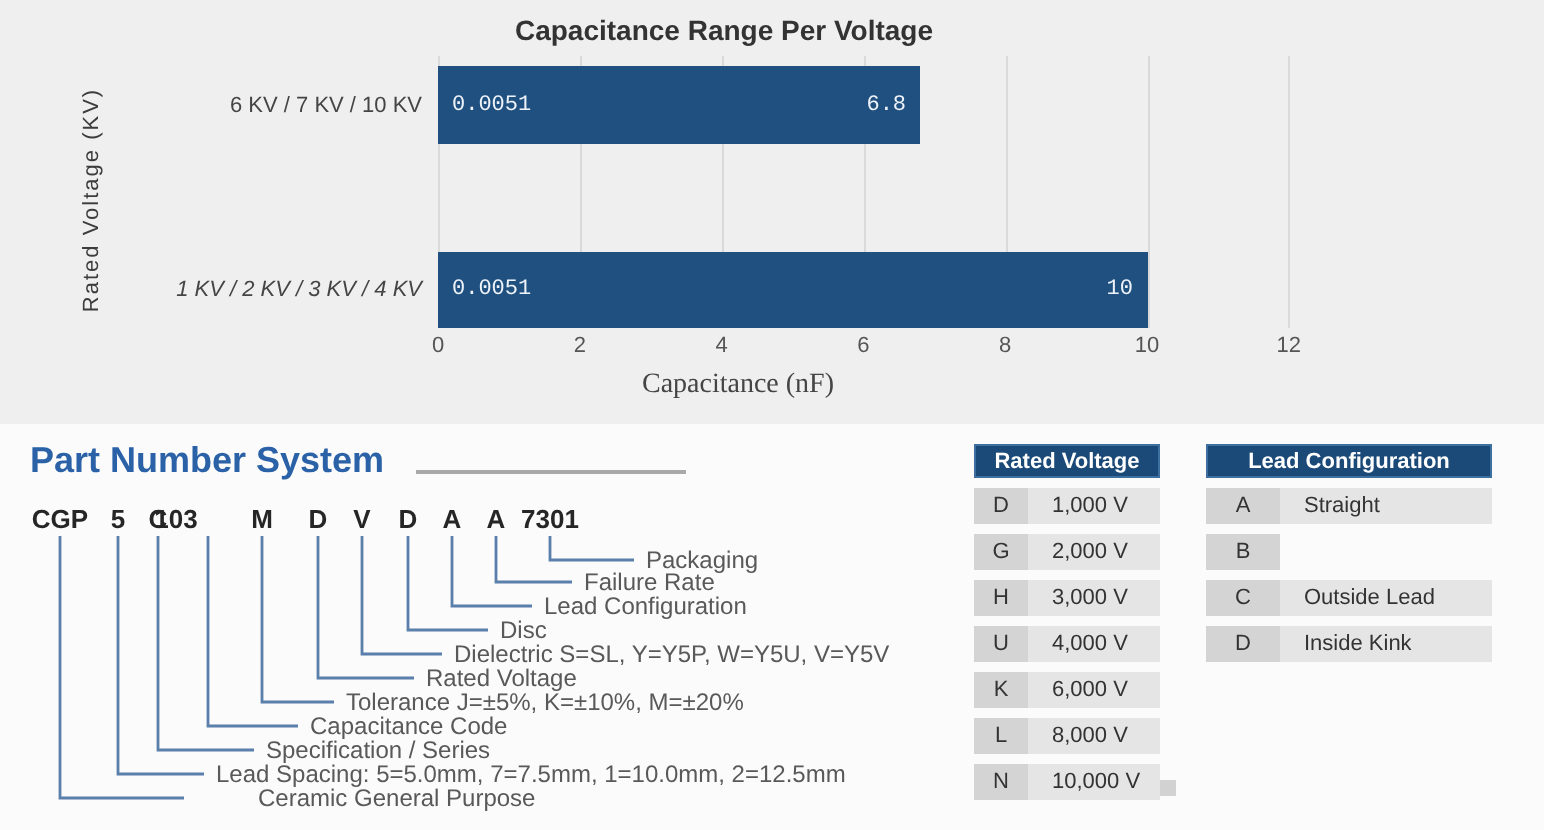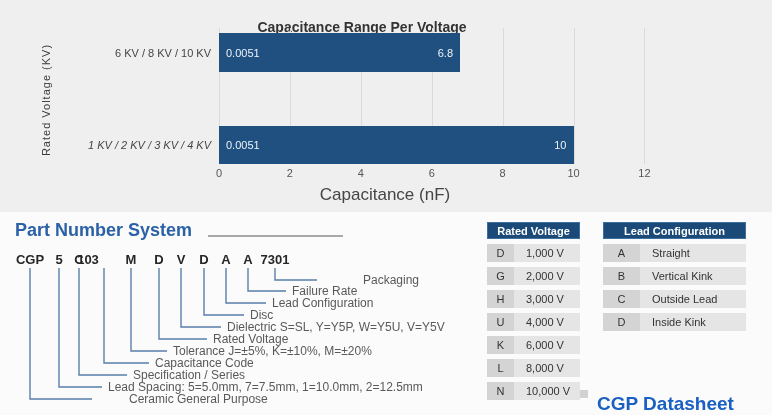--- a/index.html
+++ b/index.html
@@ -4,30 +4,30 @@
 <style>
   * { margin:0; padding:0; box-sizing:border-box; }
   body { background:#fff; font-family:"Liberation Sans", sans-serif; }
   .page { position:relative; width:772px; height:415px; background:#fbfbfb; overflow:hidden; }
 
   
   .top-strip { position:absolute; left:0; top:0; width:168px; height:3px; background:#1e1e1e; }
 
   
   .chart-panel { position:absolute; left:0; top:0; width:772px; height:212px; background:#efefef; }
-  .chart-title { position:absolute; top:19px; left:362px; transform:translateX(-50%);
+  .chart-title { position:absolute; top:7px; left:362px; transform:translateX(-50%);
                  font-size:14px; font-weight:bold; color:#333; white-space:nowrap; }
   .gridline { position:absolute; width:1px; background:#dadada; top:28px; height:136px; }
   .bar { position:absolute; left:219px; background:#1f5080; display:flex; align-items:center;
          justify-content:space-between; padding:0 7px; }
-  .bar span { color:#eef3f9; font-size:11px; }
+  .bar span { color:#eef3f9; font-size:11px;font-family:Liberation Mono, monospace; }
   .cat-label { position:absolute; right:561px; font-size:11px; color:#454545; white-space:nowrap; }
   .tick-label { position:absolute; top:167px; transform:translateX(-50%); font-size:11px; color:#555; }
-  .x-axis-title { position:absolute; top:185px; left:385px; transform:translateX(-50%);
-                  font-size:17px; color:#454545; white-space:nowrap; }
+  .x-axis-title { position:absolute; top:185px; left:369px; transform:translateX(-50%);
+                  font-size:14px; color:#454545; white-space:nowrap;font-family:Liberation Serif, serif; }
   .y-axis-title { position:absolute; left:46px; top:100px; transform:translate(-50%,-50%) rotate(-90deg);
                   font-size:11px; color:#3c3c3c; white-space:nowrap; letter-spacing:1px; }
 
   
   .pns-title { position:absolute; left:15px; top:220px; font-size:18px; font-weight:bold; color:#2b62a7; }
   .pns-rule { position:absolute; left:208px; top:235px; width:135px; height:2px; background:#a9a9a9; }
   .pn-seg { position:absolute; top:252px; transform:translateX(-50%); font-size:13px;
             font-weight:bold; color:#262626; white-space:nowrap; }
   .leader-svg { position:absolute; left:0; top:0; width:772px; height:415px; pointer-events:none; }
   .pn-label { position:absolute; font-size:12px; color:#595959; white-space:nowrap; line-height:12px; }
@@ -65,21 +65,21 @@
         <div class="gridline" style="left: 502.6px;"></div>
         <div class="tick-label" style="left: 502.6px;">8</div>
         <div class="gridline" style="left: 573.5px;"></div>
         <div class="tick-label" style="left: 573.5px;">10</div>
         <div class="gridline" style="left: 644.4px;"></div>
         <div class="tick-label" style="left: 644.4px;">12</div>
         <div class="bar" style="top: 33px; height: 39px; width: 241.06px;">
           <span>0.0051</span>
           <span>6.8</span>
         </div>
-        <div class="cat-label" style="top: 46.5px;">6 KV / 8 KV / 10 KV</div>
+        <div class="cat-label" style="top: 46.5px;">6 KV / 7 KV / 10 KV</div>
         <div class="bar" style="top: 126px; height: 38px; width: 354.5px;">
           <span>0.0051</span>
           <span>10</span>
         </div>
         <div class="cat-label" style="top: 139px; font-style: italic;">1 KV / 2 KV / 3 KV / 4 KV</div>
       </div>
     <div class="y-axis-title">Rated Voltage  (KV)</div>
     <div class="x-axis-title">Capacitance (nF)</div>
   </div>
 
@@ -115,21 +115,21 @@
       <div class="pn-label" style="left: 98px; top: 393px; margin-left: 31px;">Ceramic General Purpose</div>
       <div class="pn-label" style="left: 108px; top: 381px;">Lead Spacing: 5=5.0mm, 7=7.5mm, 1=10.0mm, 2=12.5mm</div>
       <div class="pn-label" style="left: 133px; top: 369px;">Specification / Series</div>
       <div class="pn-label" style="left: 155px; top: 357px;">Capacitance Code</div>
       <div class="pn-label" style="left: 173px; top: 345px;">Tolerance J=±5%, K=±10%, M=±20%</div>
       <div class="pn-label" style="left: 213px; top: 333px;">Rated Voltage</div>
       <div class="pn-label" style="left: 227px; top: 321px;">Dielectric S=SL, Y=Y5P, W=Y5U, V=Y5V</div>
       <div class="pn-label" style="left: 250px; top: 309px;">Disc</div>
       <div class="pn-label" style="left: 272px; top: 297px;">Lead Configuration</div>
       <div class="pn-label" style="left: 292px; top: 285px;">Failure Rate</div>
-      <div class="pn-label" style="left: 323px; top: 274px; margin-left: 40px;">Packaging</div>
+      <div class="pn-label" style="left: 323px; top: 274px;">Packaging</div>
     </div>
 
   <div class="mini-table" id="rv-table" style="left:487px; width:93px;">
     <div class="thead">Rated Voltage</div>
   <div class="trow">
         <div class="tcell-code" style="width: 27px;">D</div>
         <div class="tcell-val">1,000 V</div>
       </div>
       <div class="trow">
         <div class="tcell-code" style="width: 27px;">G</div>
@@ -157,28 +157,26 @@
       </div>
     </div>
   <div class="mini-table" id="lc-table" style="left:603px; width:143px;">
     <div class="thead">Lead Configuration</div>
   <div class="trow">
         <div class="tcell-code" style="width: 37px;">A</div>
         <div class="tcell-val">Straight</div>
       </div>
       <div class="trow">
         <div class="tcell-code" style="width: 37px;">B</div>
-        <div class="tcell-val">Vertical Kink</div>
       </div>
       <div class="trow">
         <div class="tcell-code" style="width: 37px;">C</div>
         <div class="tcell-val">Outside Lead</div>
       </div>
       <div class="trow">
         <div class="tcell-code" style="width: 37px;">D</div>
         <div class="tcell-val">Inside Kink</div>
       </div>
     </div>
 
   <div class="deco-square"></div>
-  <div class="footer-link">CGP Datasheet</div>
 
 </div>
 
 </body></html>

